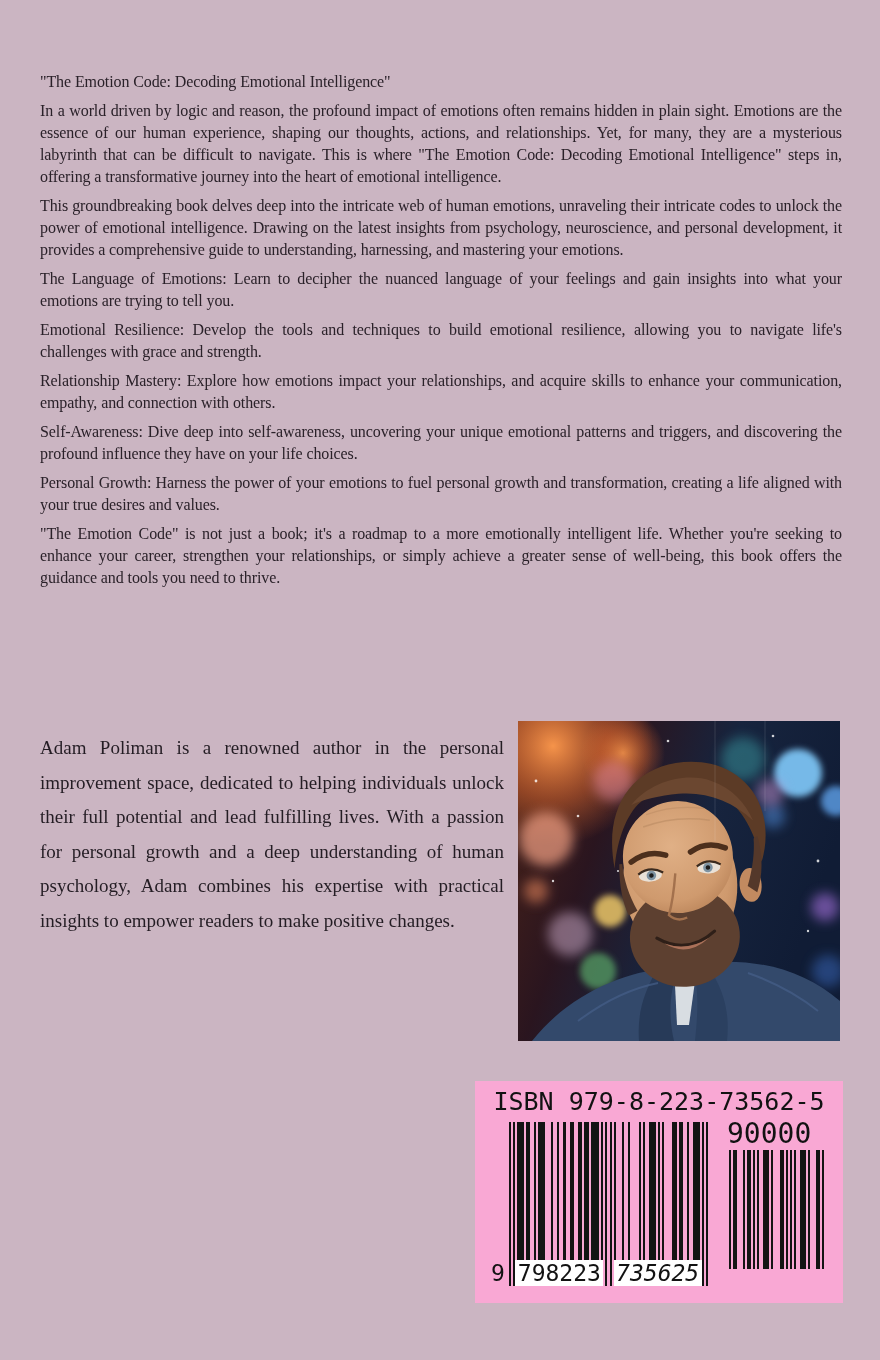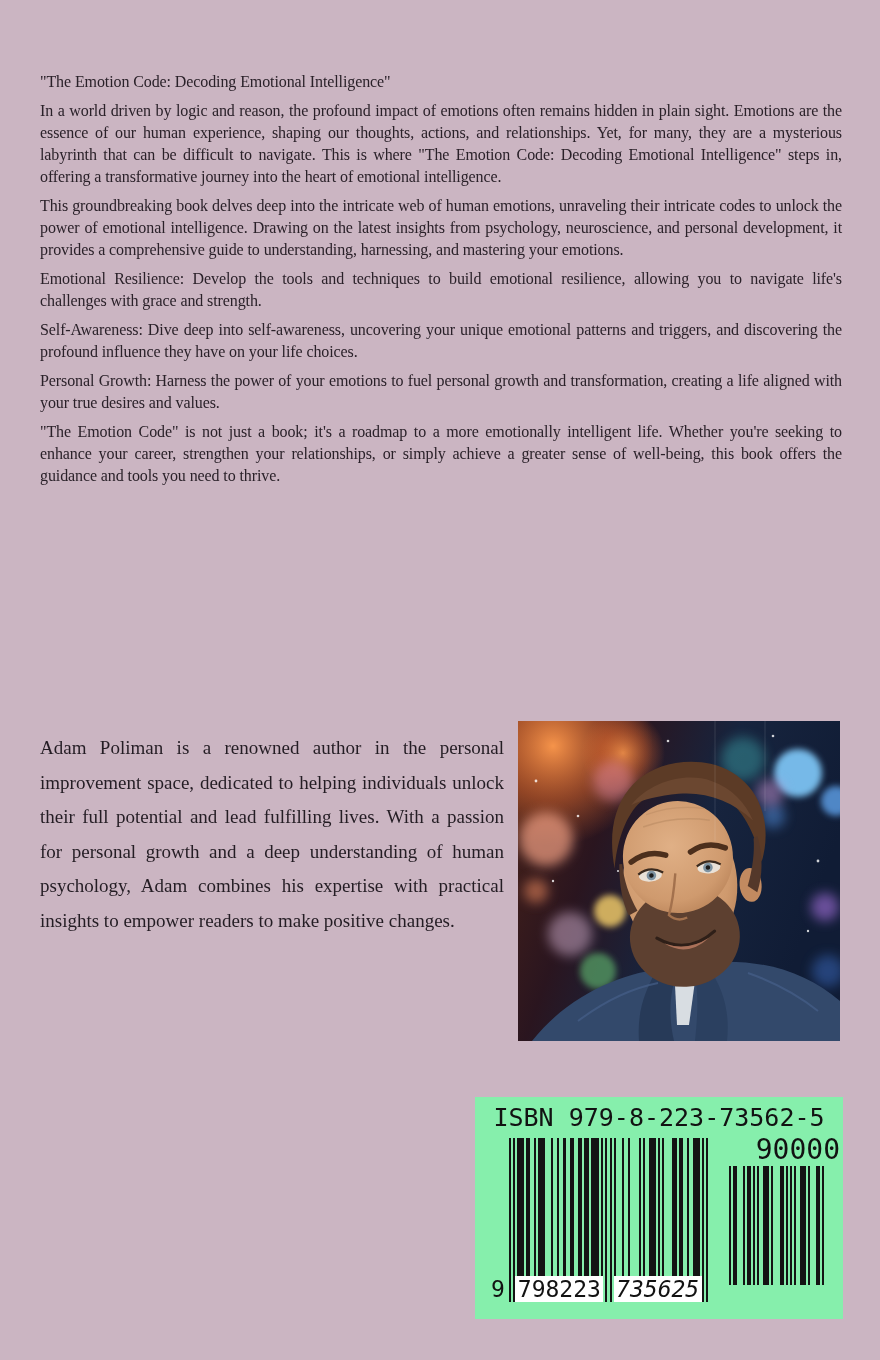--- a/index.html
+++ b/index.html
@@ -25,36 +25,35 @@
   }
   
   .photo {
     position:absolute; left:518px; top:721px; width:322px; height:320px;
     overflow:hidden;
   }
   .photo svg { display:block; }
   
   .isbn-box {
     position:absolute; left:475px; top:1081px; width:368px; height:222px;
-    background:#86efac;
-    margin-top:16px;
+    background:#f9a8d4;
   }
   .isbn-label {
     position:absolute; left:0; top:7px; width:100%;
     text-align:center; font-family:"DejaVu Sans Mono", monospace;
     font-size:25px; line-height:28px; color:#121212; white-space:nowrap;
   }
   .barcode-main {
     position:absolute; left:34px; top:41px; width:199px; height:164px;
   }
   .supp {
     position:absolute; left:252px; top:41px; width:97px; height:164px;
   }
   .supp-label {
-    position:absolute; left:16px; top:-2px; width:100%; text-align:right;
+    position:absolute; left:0; top:-2px; width:100%; text-align:left;
     font-family:"DejaVu Sans Mono", monospace; font-size:28px; line-height:28px; color:#121212;
   }
   .supp-bars { position:absolute; left:0; top:28px; width:100%; height:119px; }
   .bars { position:absolute; inset:0; }
   .bar { position:absolute; top:0; background:#141414; }
   .digit-group {
     position:absolute; top:138px; font-family:"DejaVu Sans Mono", monospace;
     font-size:23px; line-height:26px; color:#121212; background:#ffffff;
     text-align:center; white-space:nowrap;
   }
@@ -64,21 +63,23 @@
 </style>
 </head>
 <body>
 
 <div class="page">
 
   <div class="synopsis">
     <p class="title">"The Emotion Code: Decoding Emotional Intelligence"</p>
     <p>In a world driven by logic and reason, the profound impact of emotions often remains hidden in plain sight. Emotions are the essence of our human experience, shaping our thoughts, actions, and relationships. Yet, for many, they are a mysterious labyrinth that can be difficult to navigate. This is where "The Emotion Code: Decoding Emotional Intelligence" steps in, offering a transformative journey into the heart of emotional intelligence.</p>
     <p>This groundbreaking book delves deep into the intricate web of human emotions, unraveling their intricate codes to unlock the power of emotional intelligence. Drawing on the latest insights from psychology, neuroscience, and personal development, it provides a comprehensive guide to understanding, harnessing, and mastering your emotions.</p>
+    <p>The Language of Emotions: Learn to decipher the nuanced language of your feelings and gain insights into what your emotions are trying to tell you.</p>
     <p>Emotional Resilience: Develop the tools and techniques to build emotional resilience, allowing you to navigate life's challenges with grace and strength.</p>
+    <p>Relationship Mastery: Explore how emotions impact your relationships, and acquire skills to enhance your communication, empathy, and connection with others.</p>
     <p>Self-Awareness: Dive deep into self-awareness, uncovering your unique emotional patterns and triggers, and discovering the profound influence they have on your life choices.</p>
     <p>Personal Growth: Harness the power of your emotions to fuel personal growth and transformation, creating a life aligned with your true desires and values.</p>
     <p>"The Emotion Code" is not just a book; it's a roadmap to a more emotionally intelligent life. Whether you're seeking to enhance your career, strengthen your relationships, or simply achieve a greater sense of well-being, this book offers the guidance and tools you need to thrive.</p>
   </div>
 
   <div class="bio">Adam Poliman is a renowned author in the personal improvement space, dedicated to helping individuals unlock their full potential and lead fulfilling lives. With a passion for personal growth and a deep understanding of human psychology, Adam combines his expertise with practical insights to empower readers to make positive changes.</div>
 
   <div class="photo">
     <svg width="322" height="320" viewBox="0 0 322 320" xmlns="http://www.w3.org/2000/svg">
       <defs>

